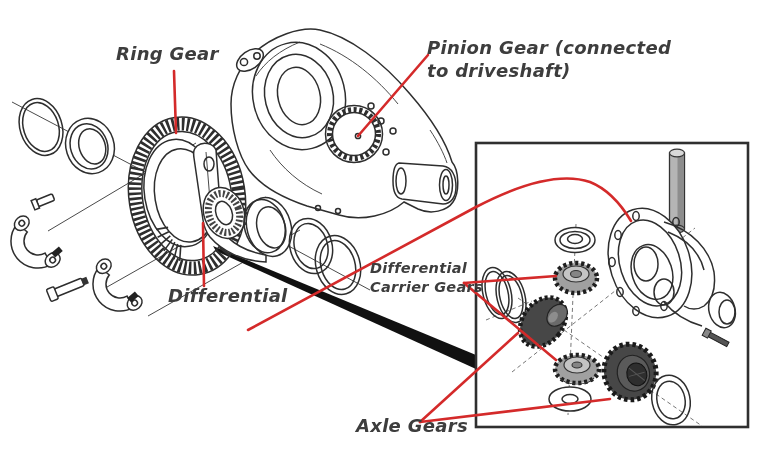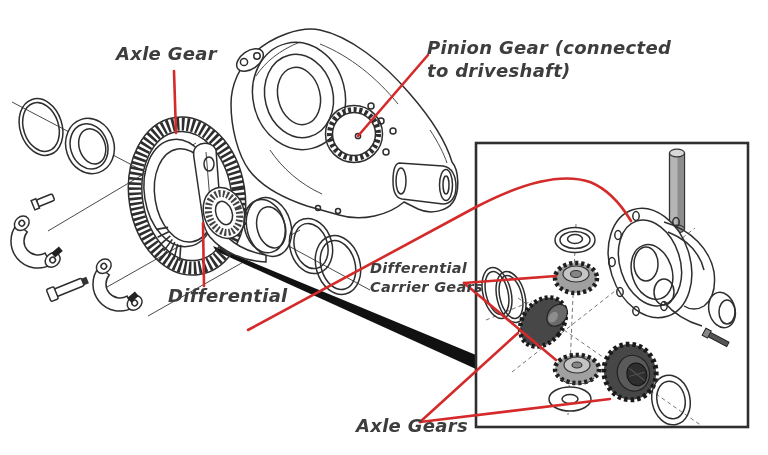--- a/index.html
+++ b/index.html
@@ -266,21 +266,21 @@
     <line class="red" x1="428" y1="55" x2="358" y2="136"></line>
     <line class="red" x1="203" y1="223" x2="204" y2="286"></line>
     <path class="red" d="M 248,330 L 476,207 C 520,184 560,172 590,182 C 610,190 622,206 631,221"></path>
     <line class="red" x1="464" y1="283" x2="556" y2="276"></line>
     <line class="red" x1="464" y1="283" x2="556" y2="360"></line>
     <line class="red" x1="420" y1="422" x2="518" y2="333"></line>
     <line class="red" x1="420" y1="422" x2="610" y2="399"></line>
   </g>
 </svg>
 
-<div class="label" style="left:116px;top:42px;">Axle Gear</div>
+<div class="label" style="left:116px;top:42px;">Ring Gear</div>
 
 <div class="label" style="left:427px;top:36px;">
   <div>Pinion Gear (connected</div>
   <div>to driveshaft)</div>
 </div>
 
 <div class="label" style="left:168px;top:284px;">
   <div>Differential</div>
 </div>
 

